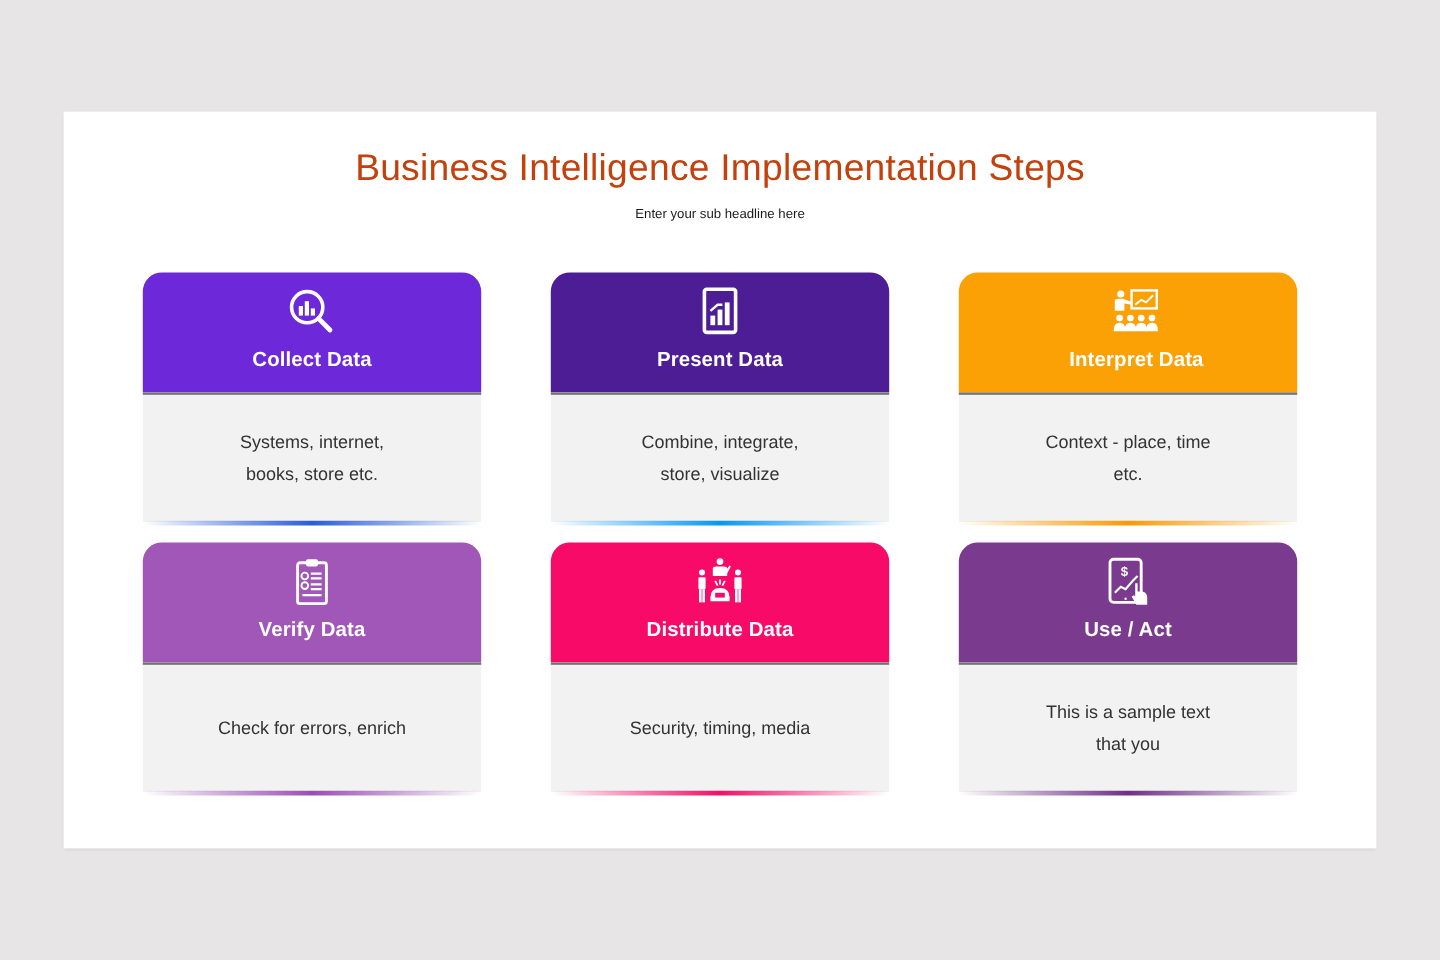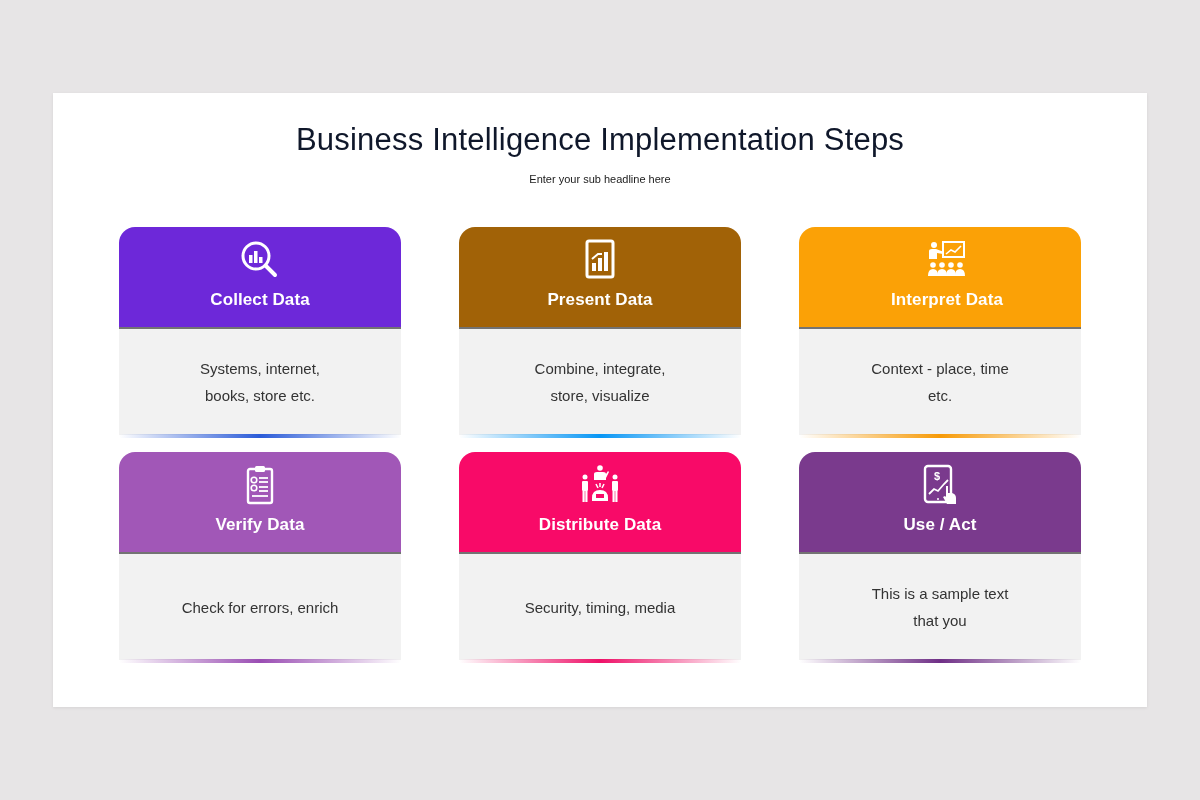--- a/index.html
+++ b/index.html
@@ -14,21 +14,21 @@
       left: 53px; top: 93px;
       width: 1094px; height: 614px;
       background: #ffffff;
       box-shadow: 0 1px 3px rgba(0,0,0,0.08);
     }
     .title {
       position: absolute;
       left: 0; right: 0; top: 122px;
       text-align: center;
       font-size: 31px;
-      color: #0f172a;
+      color: #c2410c;
       letter-spacing: 0.2px;
       font-weight: normal;
     }
     .subtitle {
       position: absolute;
       left: 0; right: 0; top: 173px;
       text-align: center;
       font-size: 11px;
       color: #1a1a1a;
     }
@@ -98,21 +98,21 @@
     <div class="card-title">Collect Data</div>
   </div>
   <div class="card-body">
     <div class="card-text">Systems, internet,</div>
     <div class="card-text">books, store etc.</div>
   </div>
   <div class="card-bar" style="background:linear-gradient(90deg, rgba(52,104,219,0) 0%, #2a5bd8 50%, rgba(52,104,219,0) 100%);"></div>
 </div>
 
 <div class="card" style="left:459px; top:227px;">
-  <div class="card-head" style="background:#a16207;">
+  <div class="card-head" style="background:#4c1d95;">
     <div class="card-icon">
       <svg viewBox="0 0 42 42">
         <rect x="8" y="2" width="26" height="36" rx="2" fill="none" stroke="#fff" stroke-width="3"></rect>
         <rect x="13" y="24" width="4" height="8" fill="#fff"></rect>
         <rect x="19" y="19" width="4" height="13" fill="#fff"></rect>
         <rect x="25" y="13" width="4" height="19" fill="#fff"></rect>
         <polyline points="13,20 19,15 23,15" fill="none" stroke="#fff" stroke-width="2"></polyline>
       </svg>
     </div>
     <div class="card-title">Present Data</div>

